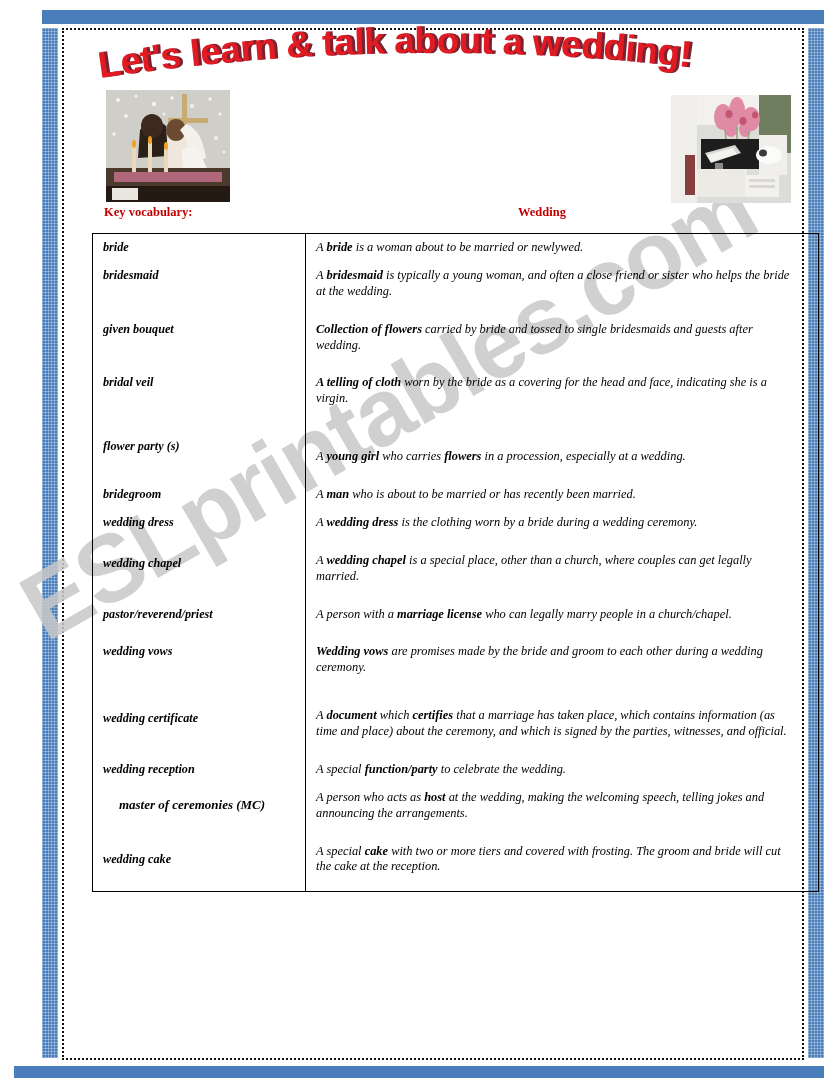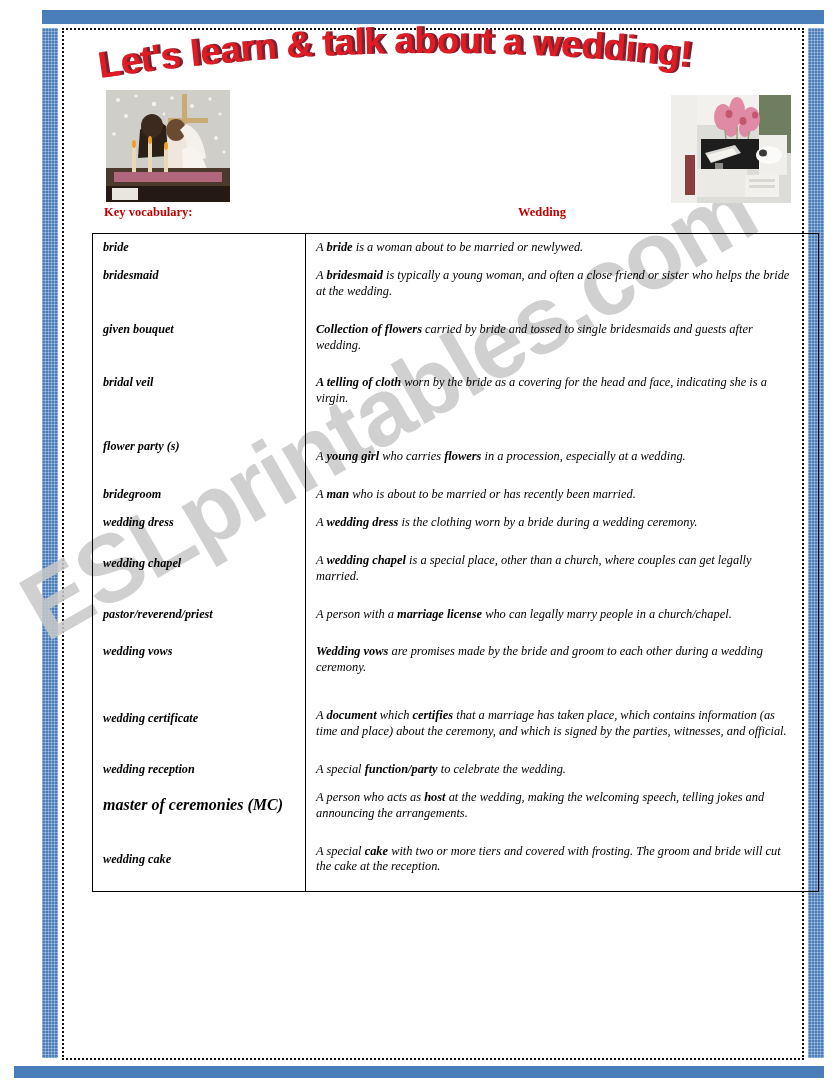--- a/index.html
+++ b/index.html
@@ -147,21 +147,21 @@
     padding: 6px 24px 6px 10px;
     font-style: italic;
   }
   .vocab-table td.term {
     width: 178px;
     font-weight: bold;
     border-right: 1.4px solid #000;
     white-space: nowrap;
     font-size: 12.2px;
   }
-  .vocab-table td.term.tight { font-size: 16px; }
+  .vocab-table td.term.tight { font-size: 13px; text-align: center; }
   .vocab-table td.meaning { width: auto; }
   .vocab-table tr.pad-bottom td { padding-bottom: 16px; }
   .vocab-table td.term.mid   { vertical-align: middle; }
   .vocab-table td.meaning.low-text { padding-top: 26px; }
   .vocab-table td.meaning.drop { padding-top: 16px; }
   .vocab-table b { font-weight: bold; }
 </style>
 </head>
 <body>
 

